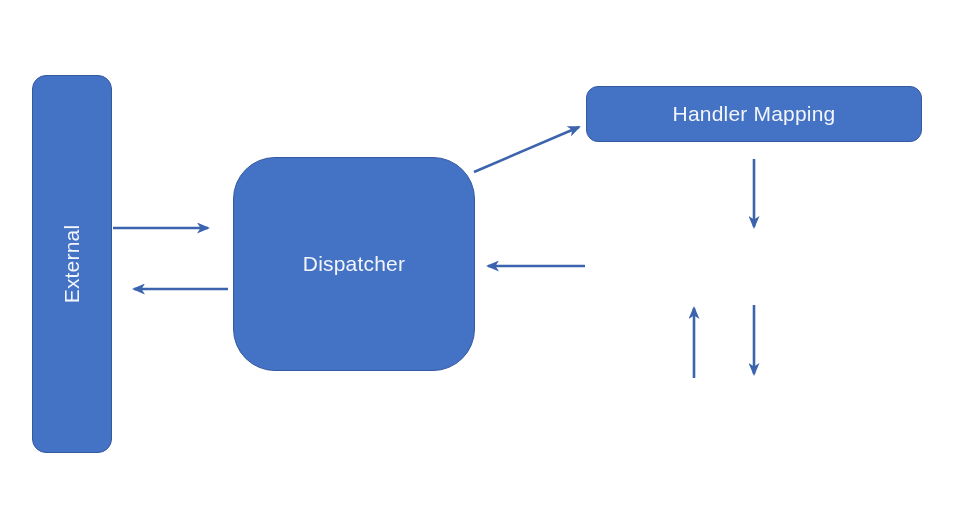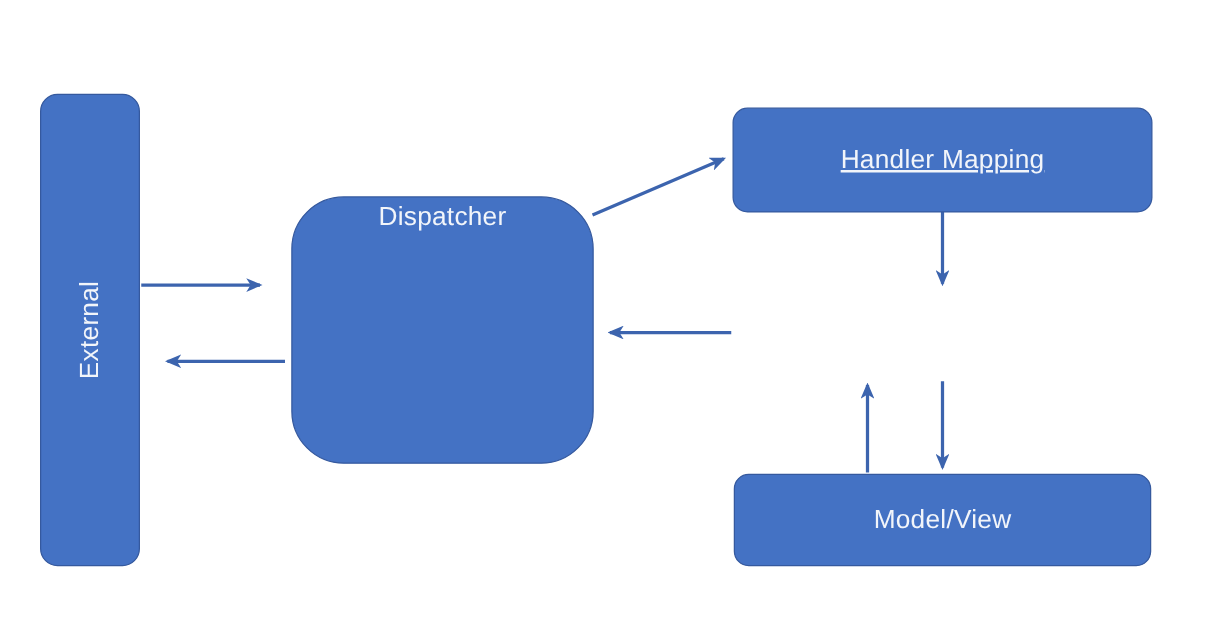--- a/index.html
+++ b/index.html
@@ -50,27 +50,25 @@
   .node-external .vertical-label {
     transform: rotate(-90deg);
     white-space: nowrap;
   }
   .node-dispatcher {
     left: 233px; top: 157px;
     width: 242px; height: 214px;
     border-radius: 42px;
     flex-direction: column;
     line-height: 32px;
-    justify-content: space-between;
   }
   .node-handler {
     left: 586px; top: 86px;
-    width: 336px; height: 84px;
+    width: 336px; height: 56px;
     border-radius: 12px;
-    text-decoration: underline;
   }
   .node-controller {
     left: 586px; top: 230px;
     width: 336px; height: 74px;
     border-radius: 12px;
   }
   .node-modelview {
     left: 587px; top: 379px;
     width: 334px; height: 74px;
     border-radius: 12px;
@@ -102,17 +100,14 @@
 
   <div class="node node-dispatcher">
     <span>Dispatcher</span>
   </div>
 
   <div class="node node-handler">
     <span>Handler Mapping</span>
   </div>
 
 
-  <div class="node node-modelview">
-    <span>Model/View</span>
-  </div>
 
 </div>
 
 </body></html>

